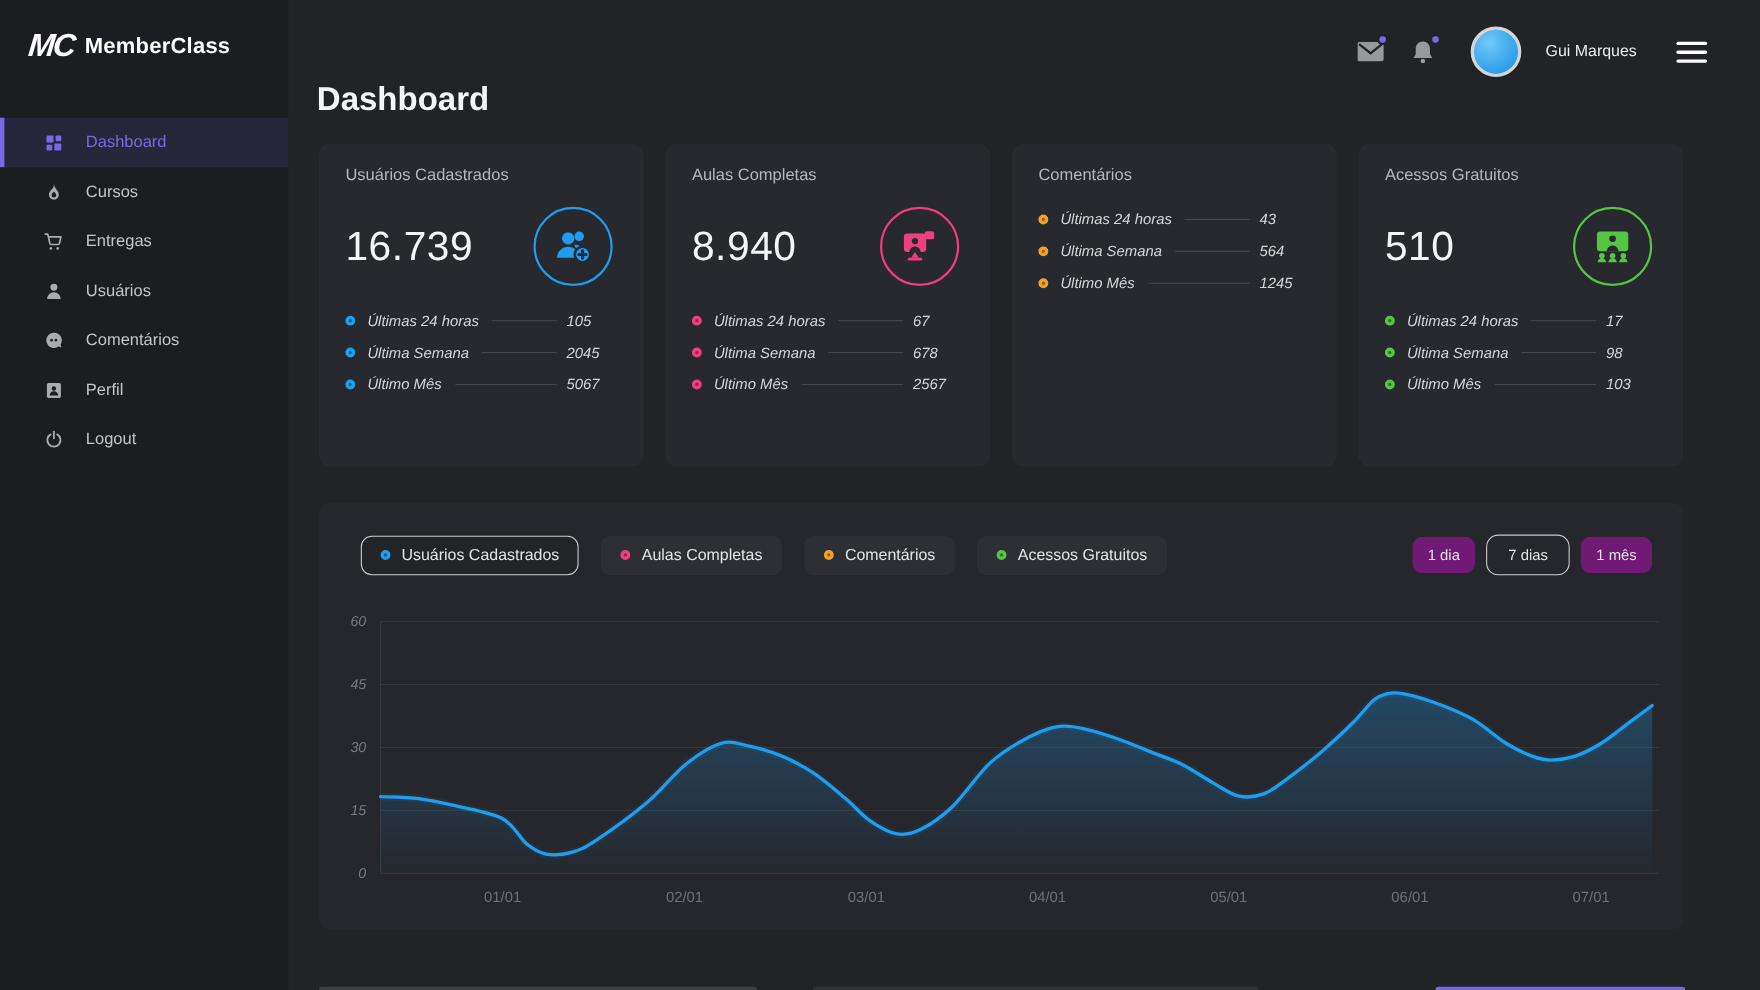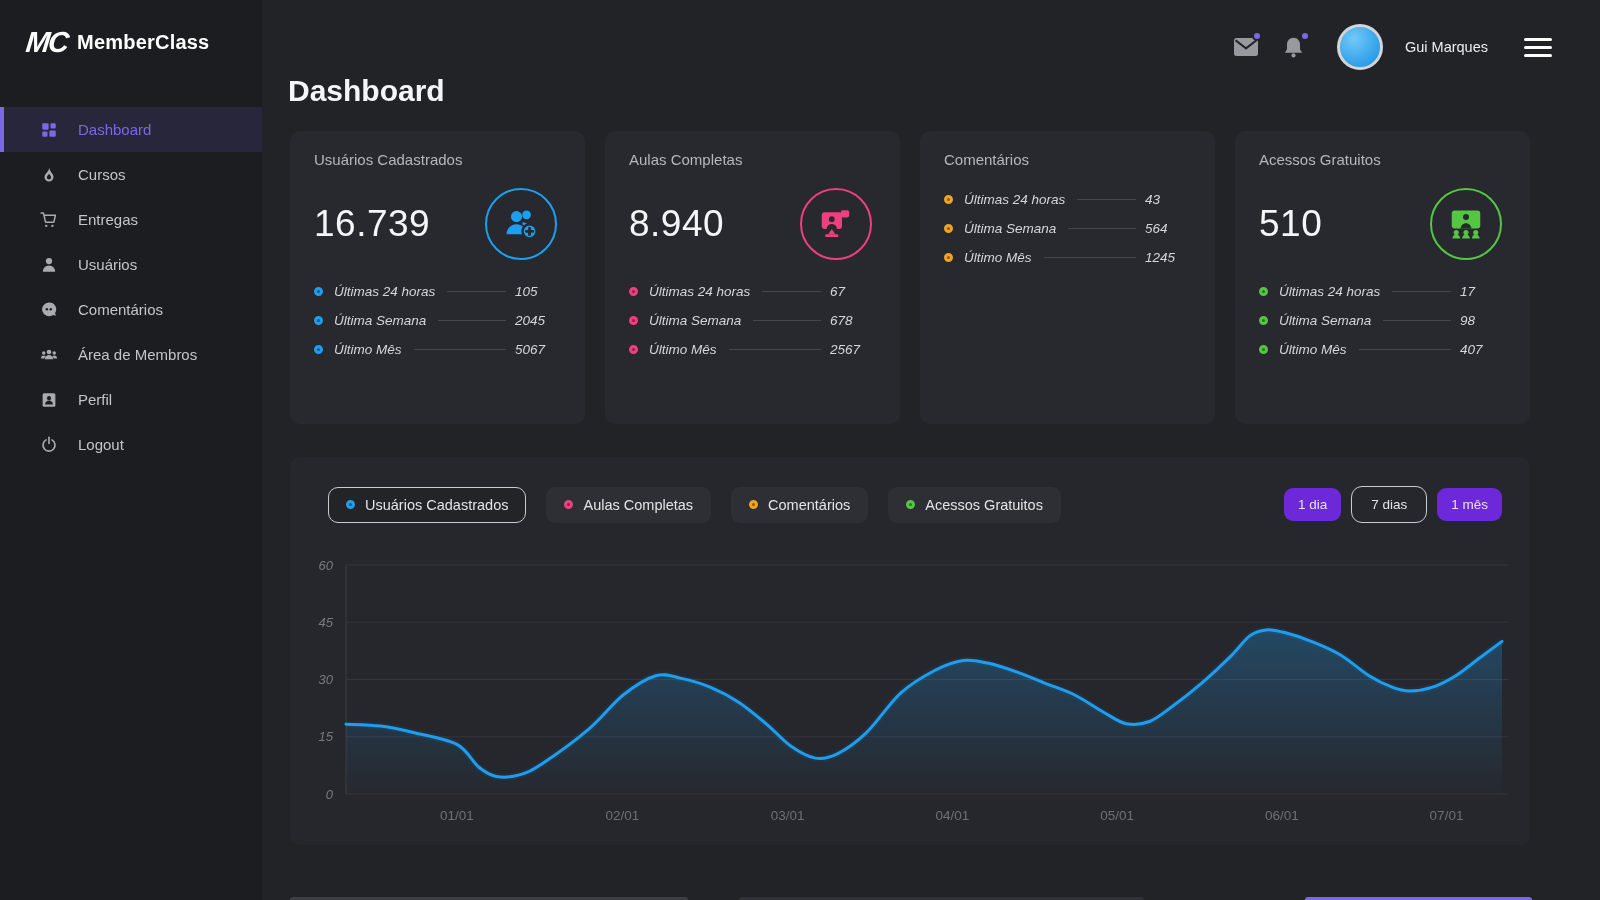--- a/index.html
+++ b/index.html
@@ -58,21 +58,21 @@
   
   .chart-card { position:absolute; top:457px; left:28px; right:70px; height:388px;
     background:#26272c; border-radius:10px; }
   .legend-row { position:absolute; top:29px; left:38px; right:28px; display:flex; align-items:center; }
   .legend-btn { display:flex; align-items:center; gap:10px; background:#2e2f34; border:1px solid transparent;
     border-radius:9px; padding:9px 17px; font-size:14.5px; color:#e3e4e7; margin-right:20px; cursor:pointer;
     font-family:inherit; }
   .legend-btn.selected { background:#232428; border-color:#c9cbd1; border-radius:10px; }
   .ldot { width:9px; height:9px; border-radius:50%; border:3.5px solid var(--c); background:var(--cd); }
   .spacer { flex:1; }
-  .range-btn { background:#6d28d9; border:1px solid transparent; border-radius:9px; padding:8px 13px;
+  .range-btn { background:#701a75; border:1px solid transparent; border-radius:9px; padding:8px 13px;
     font-size:13.5px; color:#e3e4e7; margin-left:10px; cursor:pointer; font-family:inherit; }
   .range-btn.selected { background:#26272c; border-color:#c9cbd1; border-radius:11px; padding:10px 19px; }
   .chart-area { position:absolute; left:16px; right:16px; top:88px; height:292px; }
 
   
   .peek { position:absolute; bottom:0; height:3px; border-radius:10px 10px 0 0; }
   .peek1 { left:28px; width:398px; background:#3e3f45; }
   .peek2 { left:477px; width:405px; background:#313237; }
   .peek3 { left:1043px; width:227px; background:var(--accent); }
 </style>
@@ -116,31 +116,20 @@
         </svg>
       <span>Usuários</span>
     </div>
     <div class="menu-item">
       <svg viewBox="0 0 24 24" fill="currentColor">
           <path d="M12 2a9.2 9.2 0 1 0 4.9 17c.3-.2.7-.3 1-.2l3.3 1-1-3c-.1-.4 0-.8.2-1.1A9.2 9.2 0 0 0 12 2z"></path>
           <circle cx="9.2" cy="11" r="1.6" fill="#1c1d21"></circle>
           <circle cx="14.4" cy="11" r="1.6" fill="#1c1d21"></circle>
         </svg>
       <span>Comentários</span>
-    </div>
-    <div class="menu-item">
-      <svg viewBox="0 0 24 24" fill="currentColor">
-          <circle cx="5" cy="9.3" r="2.3"></circle>
-          <path d="M1.2 16.5c0-2.1 1.7-3.8 3.8-3.8 1 0 1.9.4 2.6 1a6.8 6.8 0 0 0-2 2.8z"></path>
-          <circle cx="19" cy="9.3" r="2.3"></circle>
-          <path d="M22.8 16.5c0-2.1-1.7-3.8-3.8-3.8-1 0-1.9.4-2.6 1a6.8 6.8 0 0 1 2 2.8z"></path>
-          <circle cx="12" cy="8" r="3.1"></circle>
-          <path d="M6.4 17.7c0-3.1 2.5-5.6 5.6-5.6s5.6 2.5 5.6 5.6z"></path>
-        </svg>
-      <span>Área de Membros</span>
     </div>
     <div class="menu-item">
       <svg viewBox="0 0 24 24" fill="currentColor">
           <rect x="3.5" y="3" width="17" height="18" rx="2"></rect>
           <circle cx="12" cy="9.5" r="2.7" fill="#1c1d21"></circle>
           <path d="M6.8 18c0-2.9 2.3-5.2 5.2-5.2s5.2 2.3 5.2 5.2z" fill="#1c1d21"></path>
         </svg>
       <span>Perfil</span>
     </div>
     <div class="menu-item">
@@ -309,21 +298,21 @@
         <div class="srow">
           <span class="bullet"></span>
           <span class="slabel">Última Semana</span>
           <span class="leader"></span>
           <span class="sval">98</span>
         </div>
         <div class="srow">
           <span class="bullet"></span>
           <span class="slabel">Último Mês</span>
           <span class="leader"></span>
-          <span class="sval">407</span>
+          <span class="sval">103</span>
         </div>
       </div>
     </div>
   </div>
 
   <div class="chart-card">
     <div class="legend-row">
       <button class="legend-btn selected" style="--c: #1d9ef1; --cd: #14587e;">
         <span class="ldot"></span>
         <span>Usuários Cadastrados</span>

